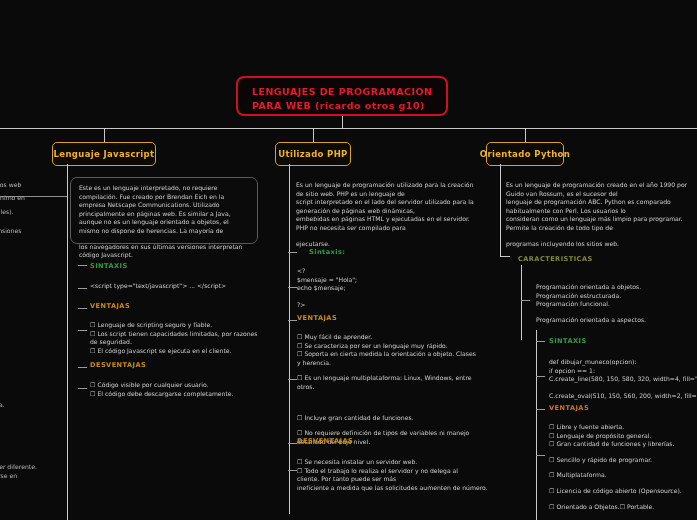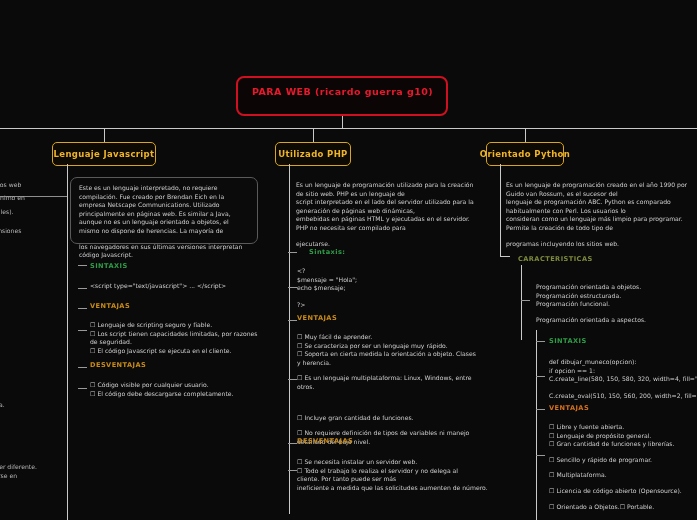--- a/index.html
+++ b/index.html
@@ -65,21 +65,22 @@
 
   
   .frag{position:absolute;font-size:6.1px;line-height:8.6px;color:#b9b9b9;white-space:nowrap;}
 </style>
 </head>
 <body>
 
 <div class="canvas">
 
   <div class="root">
-    <span>PARA WEB (ricardo guerra g10)</span>
+    <span>LENGUAJES DE PROGRAMACION</span>
+    <span>PARA WEB (ricardo otros g10)</span>
   </div>
 
   <div class="vline" style="left:342px;top:116px;height:12px;"></div>
 
   <div class="hline" style="left:0px;top:128px;width:697px;"></div>
 
   <div class="vline" style="left:104px;top:128px;height:14px;"></div>
   <div class="vline" style="left:313px;top:128px;height:14px;"></div>
   <div class="vline" style="left:525px;top:128px;height:14px;"></div>
 

